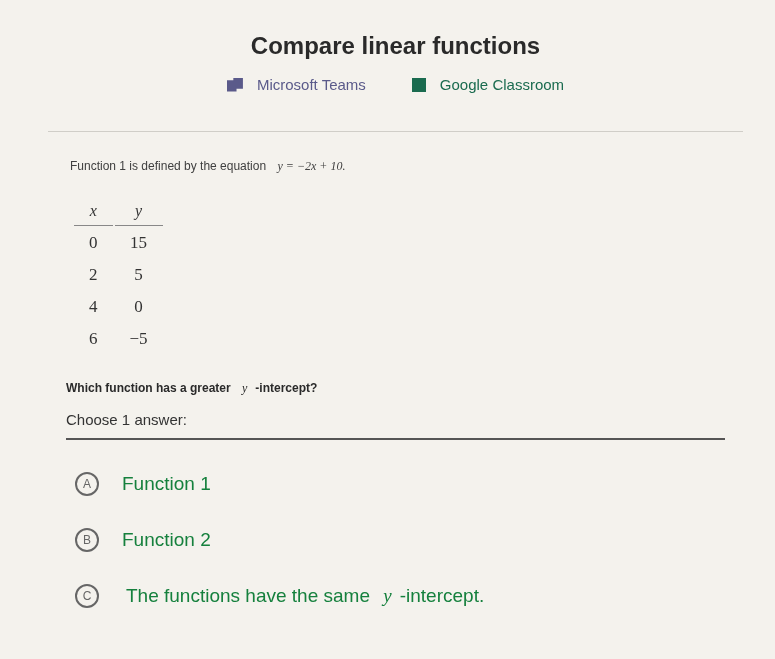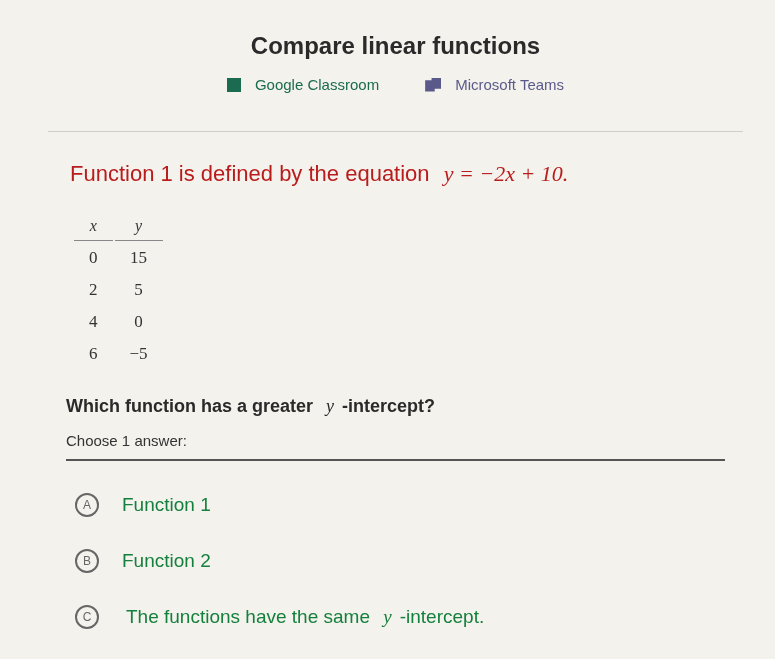--- a/index.html
+++ b/index.html
@@ -57,22 +57,22 @@
     }
     .divider {
       border: none;
       border-top: 1px solid #d0cec8;
       margin: 20px 0 25px 0;
     }
     .content {
       padding: 0 10px;
     }
     .statement {
-      font-size: 22px;
-      color: #b91c1c;
+      font-size: 12px;
+      color: #404040;
       margin-bottom: 20px;
       line-height: 1.5;
     }
     .equation {
       font-family: 'Times New Roman', serif;
       font-style: italic;
     }
     .data-table {
       margin: 15px 0 25px 10px;
       font-family: 'Times New Roman', serif;
@@ -84,21 +84,21 @@
       border-bottom: 1px solid #888;
       text-align: center;
       font-size: 16px;
     }
     .data-table td {
       padding: 5px 15px;
       text-align: center;
       font-size: 17px;
     }
     .question {
-      font-size: 18px;
+      font-size: 12px;
       font-weight: bold;
       color: #2a2a2a;
       margin: 20px 0 15px 0;
     }
     .question .math-var {
       font-family: 'Times New Roman', serif;
       font-style: italic;
       font-weight: normal;
     }
     .instruction {
@@ -140,27 +140,27 @@
       font-family: 'Times New Roman', serif;
       font-style: italic;
     }
   </style>
 </head>
 <body>
 
 <div class="header">
   <h1 class="title">Compare linear functions</h1>
   <div class="share-links">
+    <div class="share-link teams">
+      <span class="teams-icon"></span>
+      <span>Microsoft Teams</span>
+    </div>
     <div class="share-link">
       <span class="gc-icon"></span>
       <span>Google Classroom</span>
-    </div>
-    <div class="share-link teams">
-      <span class="teams-icon"></span>
-      <span>Microsoft Teams</span>
     </div>
   </div>
 </div>
 
 <hr class="divider">
 
 <div class="content">
   <p class="statement">
     <span>Function 1 is defined by the equation </span><span class="equation">y = −2x + 10.</span>
   </p>

